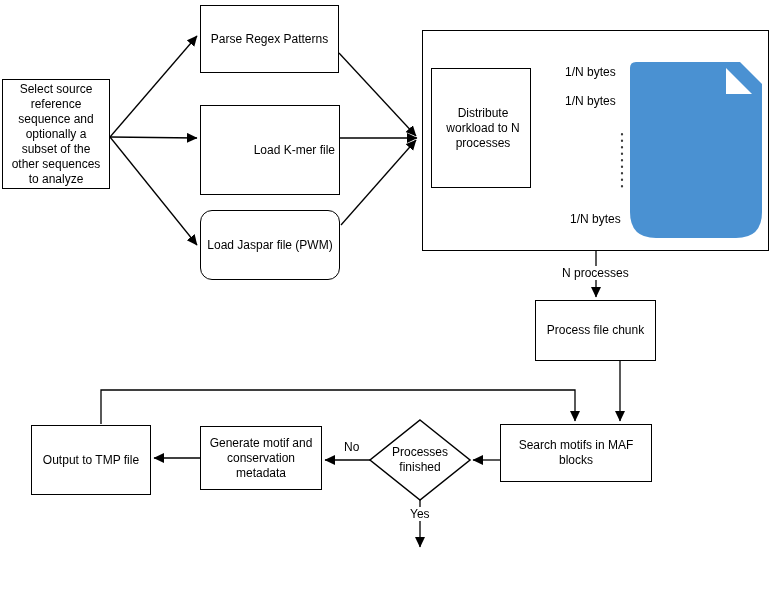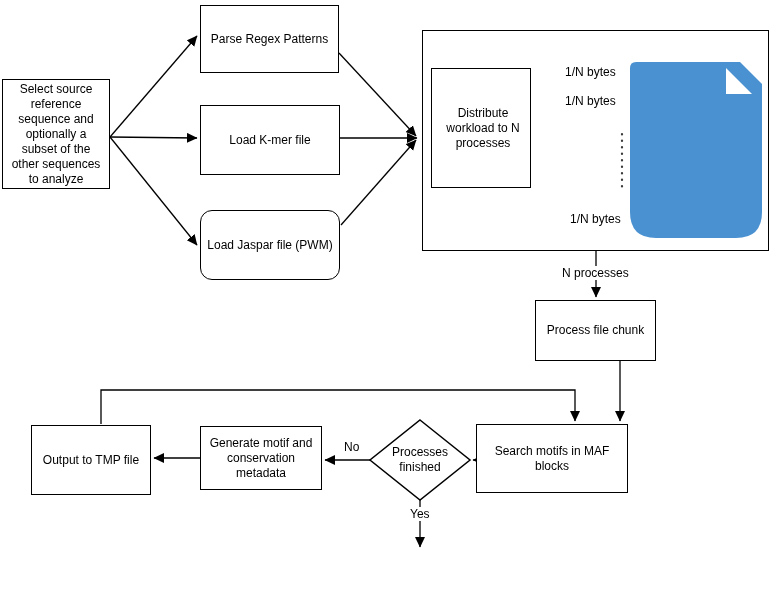--- a/index.html
+++ b/index.html
@@ -19,26 +19,26 @@
     position:absolute;background:#fff;padding:0 2px;white-space:nowrap;line-height:1.2;
   }
   .free-label{position:absolute;white-space:nowrap;line-height:1.2;}
   .diamond-text{
     position:absolute;display:flex;align-items:center;justify-content:center;
     text-align:center;line-height:1.25;
   }
   
   #n-select   {left:2px;  top:79px;  width:108px;height:110px;}
   #n-parse    {left:200px;top:5px;   width:139px;height:68px;}
-  #n-kmer     {left:200px;top:105px; width:140px;height:70px;}
+  #n-kmer     {left:200px;top:105px; width:140px;height:90px;justify-content:flex-end;}
   #n-jaspar   {left:200px;top:210px; width:140px;height:70px;border-radius:12px;}
   #n-container{left:422px;top:30px;  width:347px;height:221px;}
   #n-distrib  {left:431px;top:68px;  width:100px;height:120px;padding-left:8px;}
   #n-chunk    {left:535px;top:300px; width:121px;height:61px;}
-  #n-search   {left:476px;top:424px; width:152px;height:69px;}
+  #n-search   {left:500px;top:424px; width:152px;height:58px;}
   #n-generate {left:200px;top:426px; width:122px;height:64px;}
   #n-output   {left:31px; top:425px; width:120px;height:70px;}
   #n-merge    {left:370px;top:550px; width:120px;height:58px;}
   #t-decision {left:378px;top:436px; width:84px; height:48px;}
   #l-nproc    {left:560px;top:266px;}
   #l-no       {left:342px;top:440px;}
   #l-yes      {left:408px;top:507px;}
   #l-bytes1   {left:565px;top:65px;}
   #l-bytes2   {left:565px;top:94px;}
   #l-bytes3   {left:570px;top:212px;}

